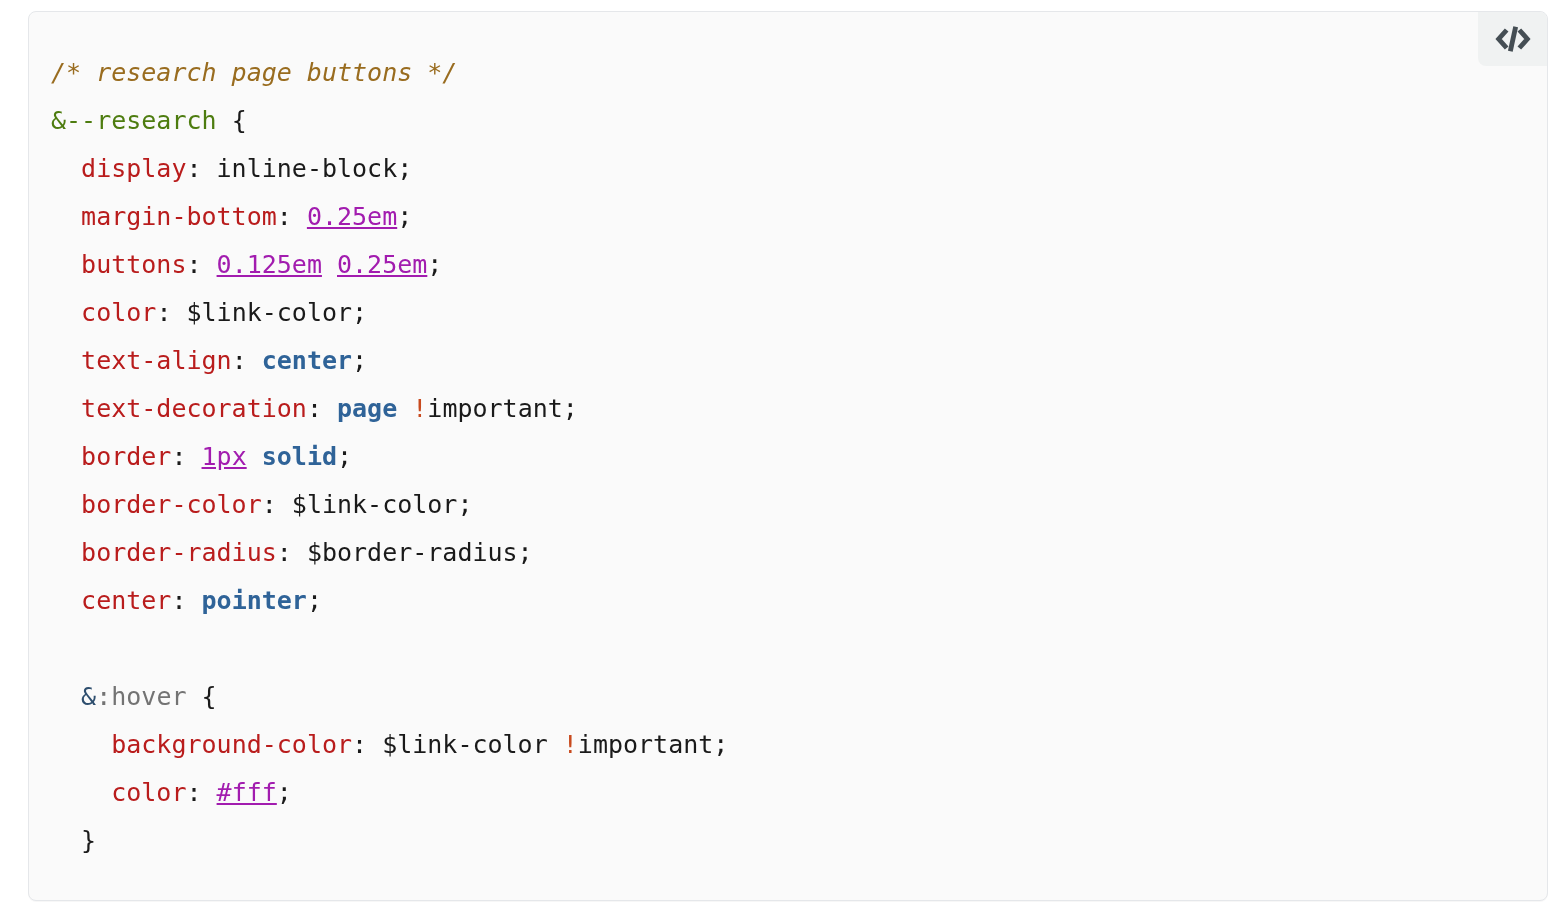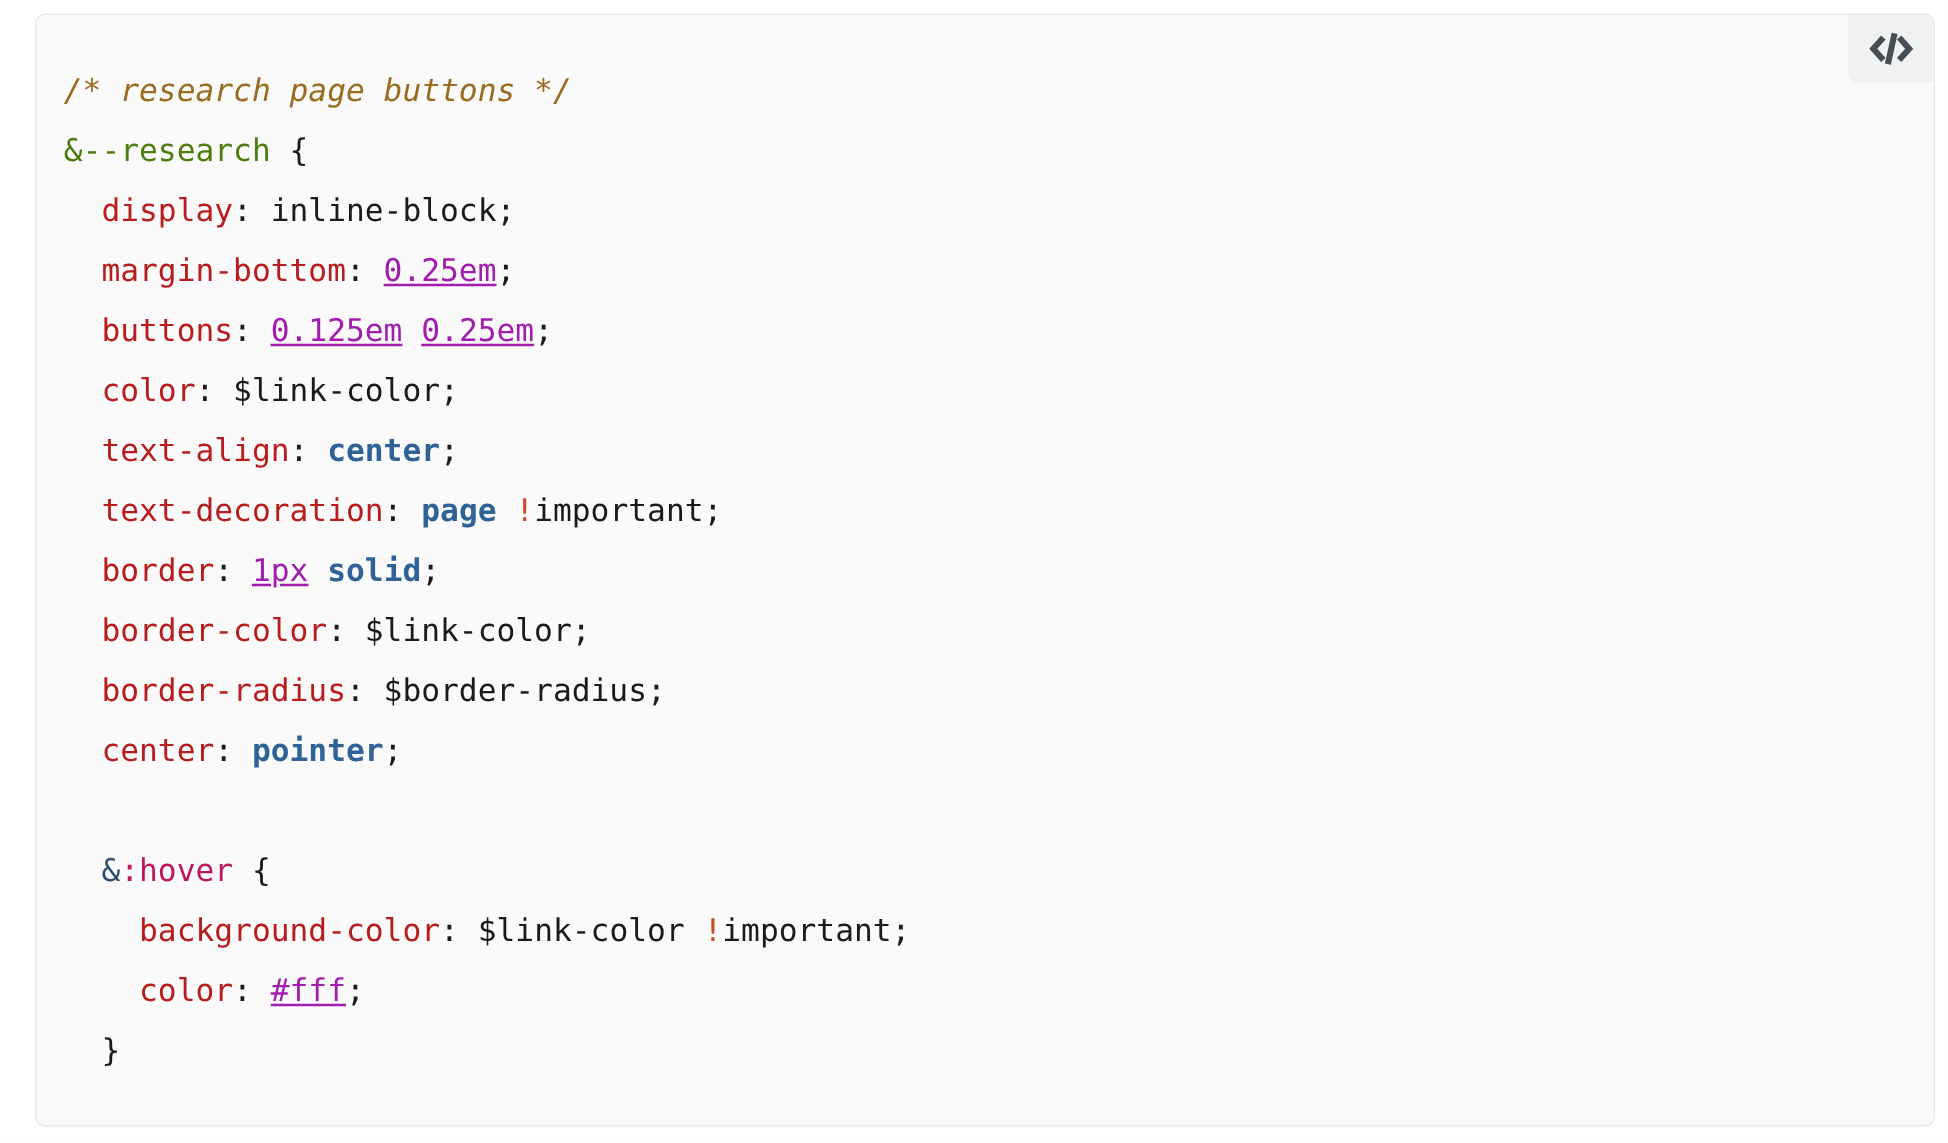--- a/index.html
+++ b/index.html
@@ -44,21 +44,21 @@
     font-family: "DejaVu Sans Mono", monospace;
     font-size: 25px;
     line-height: 48px;
     height: 48px;
     white-space: pre;
     letter-spacing: 0;
   }
   .tk-comment  { color: #996c1f; font-style: italic; }
   .tk-selector { color: #4d7c0f; }
   .tk-amp      { color: #2e4e6e; }
-  .tk-pseudo   { color: #be185d; text-align: right; }
+  .tk-pseudo   { color: #737373; text-align: right; }
   .tk-prop     { color: #b91c1c; }
   .tk-num      { color: #a21caf; text-decoration: underline; }
   .tk-kw       { color: #2f6398; font-weight: bold; }
   .tk-bang     { color: #c84a1e; }
   .tk-plain    { color: #1a1a1a; }
 </style>
 </head>
 <body>
 
 <div class="page">

